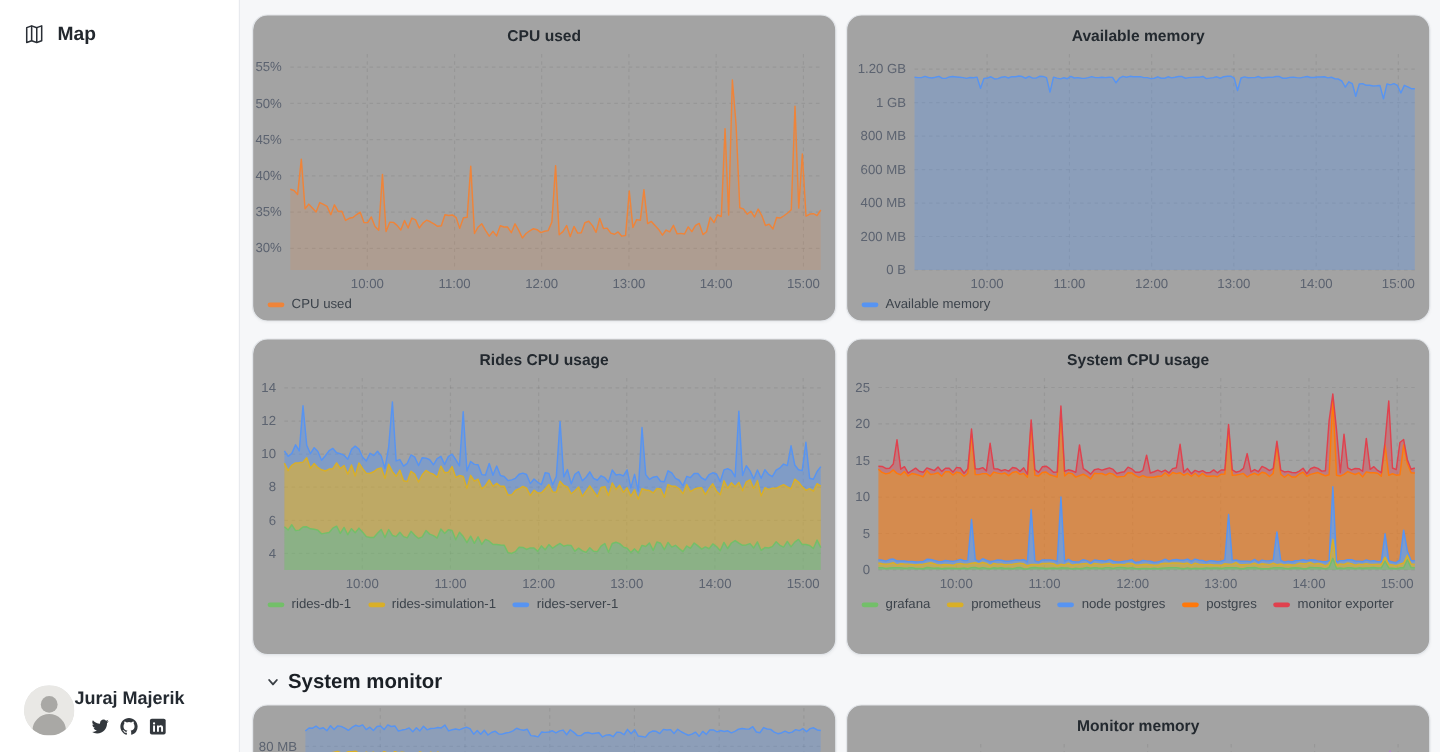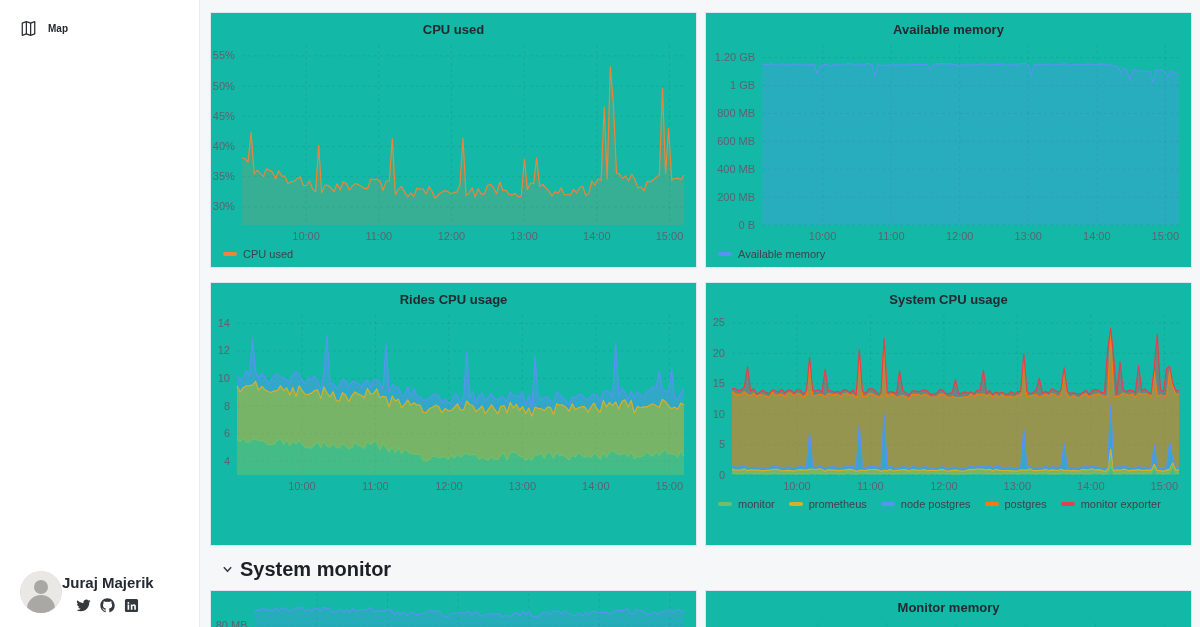--- a/index.html
+++ b/index.html
@@ -1,38 +1,38 @@
 <!DOCTYPE html>
 <html><head>
 <meta charset="utf-8">
 <style>
 *{margin:0;padding:0;box-sizing:border-box}
 html,body{width:1200px;height:627px;overflow:hidden;background:#fff;font-family:"Liberation Sans",sans-serif}
 .app{position:relative;width:1200px;height:627px}
 .sidebar{position:absolute;left:0;top:0;width:200px;height:100%;background:#fff;border-right:1px solid #e8eaee}
 .nav{padding:12px 8px}
-.nav-item{display:flex;align-items:center;gap:11px;padding:8px 12px;border-radius:6px;font-size:10px;font-weight:bold;color:#23282e;cursor:pointer;margin-bottom:4px}
+.nav-item{display:flex;gap:11px;padding:8px 12px;border-radius:6px;font-size:16px;font-weight:bold;color:#23282e;cursor:pointer;margin-bottom:4px}
 .nav-item.active{background:#e9f1fc;color:#3d79e2}
 .profile{position:absolute;left:0;bottom:14px;width:100%;display:flex;align-items:flex-end;padding-left:20px}
 .avatar{width:42px;height:42px;border-radius:50%;overflow:hidden;flex:0 0 auto;box-shadow:0 0 0 1px #e2e2e0 inset}
 .pname{font-size:15px;font-weight:bold;color:#242a31;margin-bottom:7px}
 .social{display:flex;gap:9px;justify-content:center}
 .social a{color:#33383d;cursor:pointer;line-height:0}
 main{position:absolute;left:200px;top:0;width:1000px;height:100%;background:#f6f7f9;padding:12px 8px 0 10px}
 .grid{display:grid;grid-template-columns:487px 487px;gap:14px 8px}
-.panel{background:#14b8a6;border:1px solid #e3e6ea;border-radius:1px;overflow:hidden;box-shadow:0 1px 2px rgba(0,0,0,.03)}
+.panel{background:#a3a3a3;border:1px solid #e3e6ea;border-radius:13px;overflow:hidden;box-shadow:0 1px 2px rgba(0,0,0,.03)}
 .p256{height:256px}.p236{height:264px}
 .ptitle{font-size:13px;font-weight:bold;color:#23292f;text-align:center;margin:9px 0 6px}
 .chart{width:485px}
 .chart svg{display:block}
 .legend{display:flex;gap:14px;padding:1px 0 0 12px;font-size:11px;color:#3c434b;align-items:center}
 .litem{display:flex;align-items:center;gap:6px}
 .litem i{width:14px;height:4px;border-radius:2px;display:inline-block}
 .litem em{font-style:normal}
-.section-header{display:flex;align-items:center;gap:7px;margin:12px 0 9px 12px;font-size:20px;font-weight:bold;color:#1b2026;cursor:pointer}
+.section-header{display:flex;align-items:center;gap:7px;margin:12px 0 9px 12px;font-size:17px;font-weight:bold;color:#1b2026;cursor:pointer}
 svg text.tick{font-size:11px;fill:#5c6370;font-family:"Liberation Sans",sans-serif}
 svg line.grid{stroke:#000;stroke-opacity:.07;stroke-dasharray:3 3}
 </style>
 </head>
 <body>
 
 <div class="app">
 
   <aside class="sidebar">
     <nav class="nav">
@@ -189,20 +189,34 @@
               <text x="19" y="68.9" text-anchor="end" class="tick">10</text>
               <text x="19" y="41.4" text-anchor="end" class="tick">12</text>
               <text x="19" y="13.8" text-anchor="end" class="tick">14</text>
               <text x="90.9" y="177" text-anchor="middle" class="tick">10:00</text>
               <text x="164.4" y="177" text-anchor="middle" class="tick">11:00</text>
               <text x="237.9" y="177" text-anchor="middle" class="tick">12:00</text>
               <text x="311.3" y="177" text-anchor="middle" class="tick">13:00</text>
               <text x="384.8" y="177" text-anchor="middle" class="tick">14:00</text>
               <text x="458.3" y="177" text-anchor="middle" class="tick">15:00</text>
             </svg>
+          </div>
+        <div class="legend">
+            <span class="litem">
+              <i style="background: rgb(115, 191, 105);"></i>
+              <em>rides-db-1</em>
+            </span>
+            <span class="litem">
+              <i style="background: rgb(217, 175, 39);"></i>
+              <em>rides-simulation-1</em>
+            </span>
+            <span class="litem">
+              <i style="background: rgb(87, 148, 242);"></i>
+              <em>rides-server-1</em>
+            </span>
           </div>
       </section>
       <section class="panel p236">
         <h3 class="ptitle">System CPU usage</h3>
         <div class="chart">
             <svg viewBox="0 0 485 184" width="485" height="184">
               <line x1="26" y1="162.0" x2="473" y2="162.0" class="grid"></line>
               <line x1="26" y1="131.6" x2="473" y2="131.6" class="grid"></line>
               <line x1="26" y1="101.2" x2="473" y2="101.2" class="grid"></line>
               <line x1="26" y1="70.7" x2="473" y2="70.7" class="grid"></line>
@@ -234,21 +248,21 @@
               <text x="164.4" y="177" text-anchor="middle" class="tick">11:00</text>
               <text x="237.9" y="177" text-anchor="middle" class="tick">12:00</text>
               <text x="311.3" y="177" text-anchor="middle" class="tick">13:00</text>
               <text x="384.8" y="177" text-anchor="middle" class="tick">14:00</text>
               <text x="458.3" y="177" text-anchor="middle" class="tick">15:00</text>
             </svg>
           </div>
         <div class="legend">
             <span class="litem">
               <i style="background: rgb(115, 191, 105);"></i>
-              <em>monitor</em>
+              <em>grafana</em>
             </span>
             <span class="litem">
               <i style="background: rgb(217, 175, 39);"></i>
               <em>prometheus</em>
             </span>
             <span class="litem">
               <i style="background: rgb(87, 148, 242);"></i>
               <em>node postgres</em>
             </span>
             <span class="litem">

